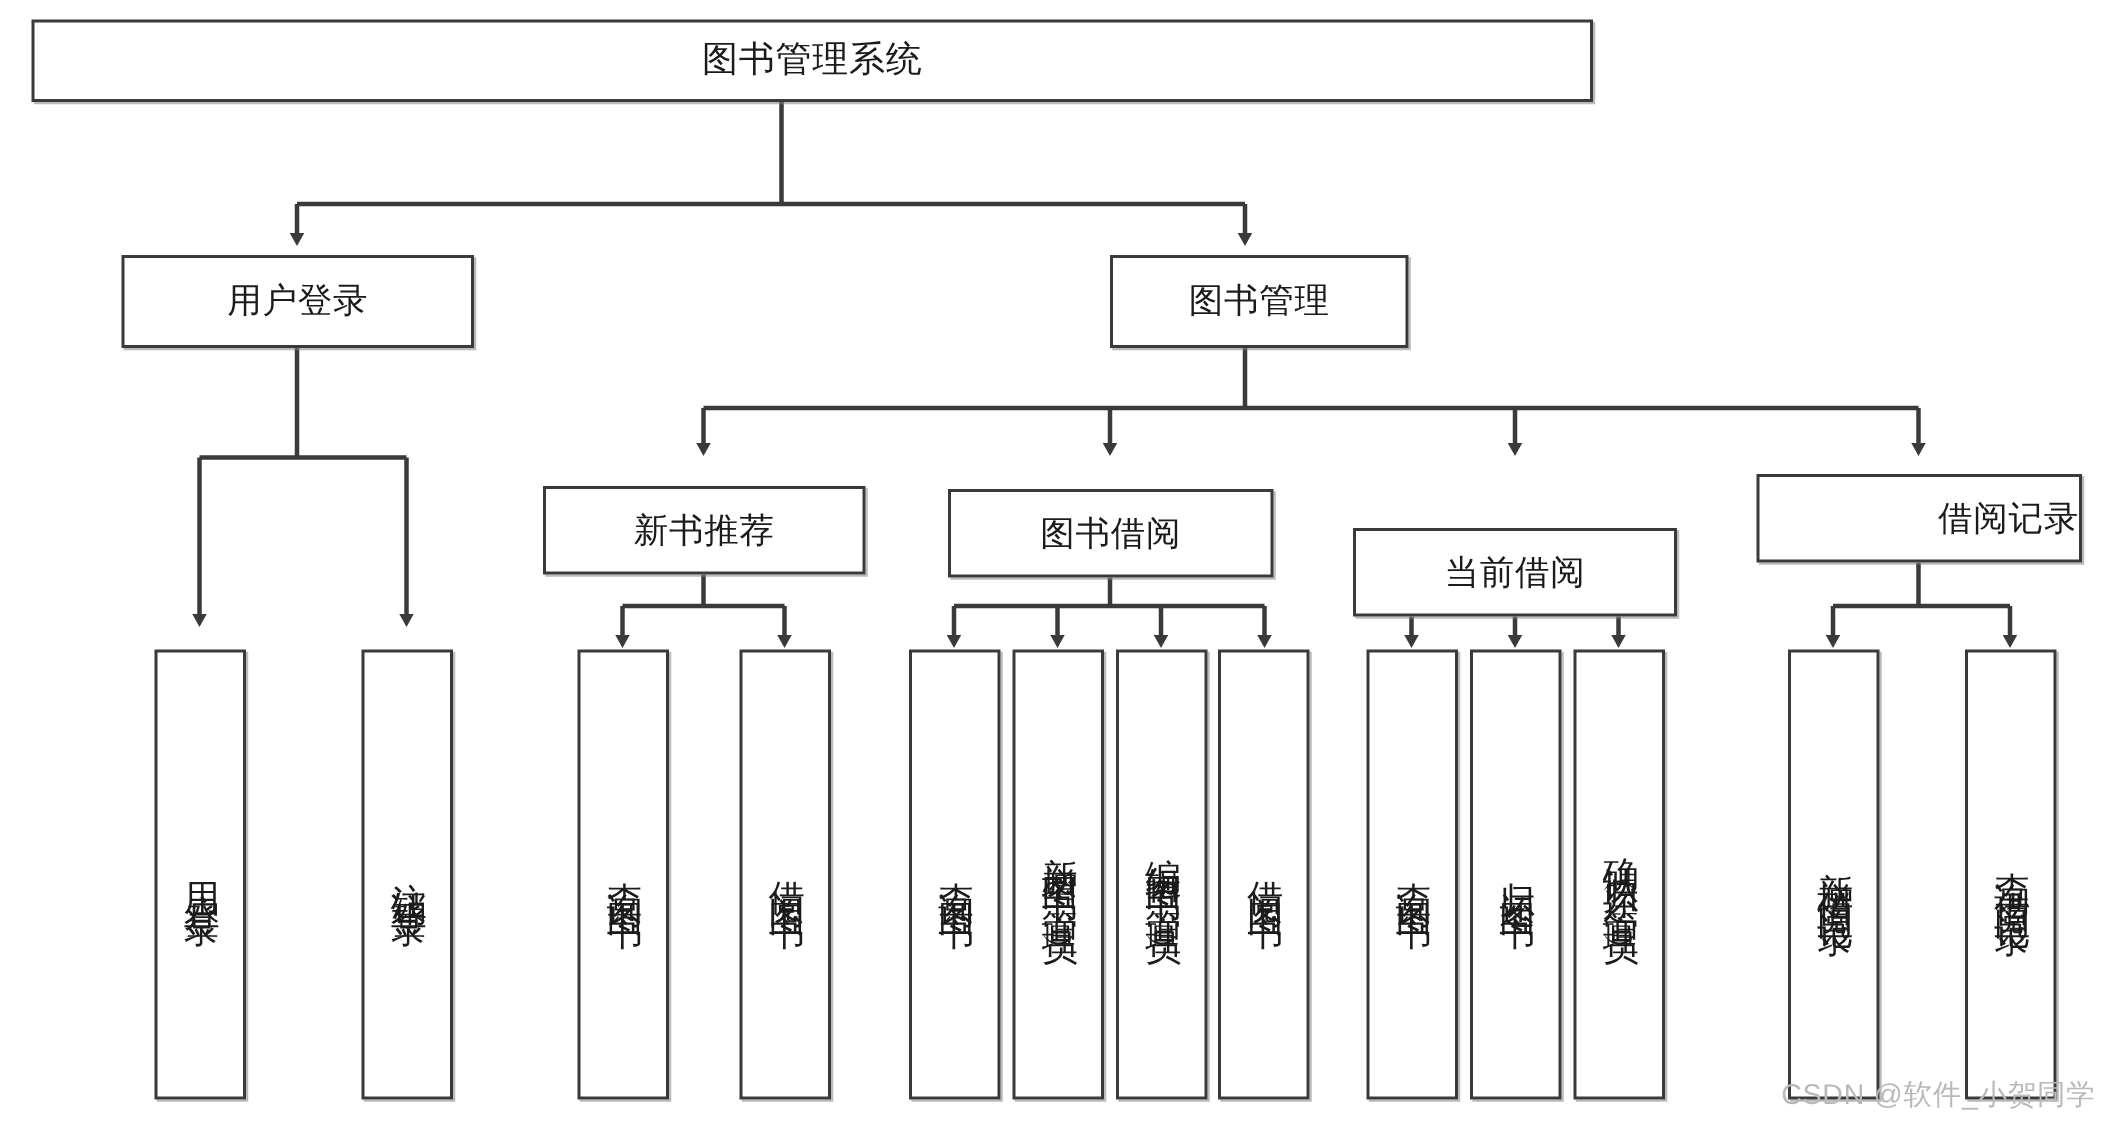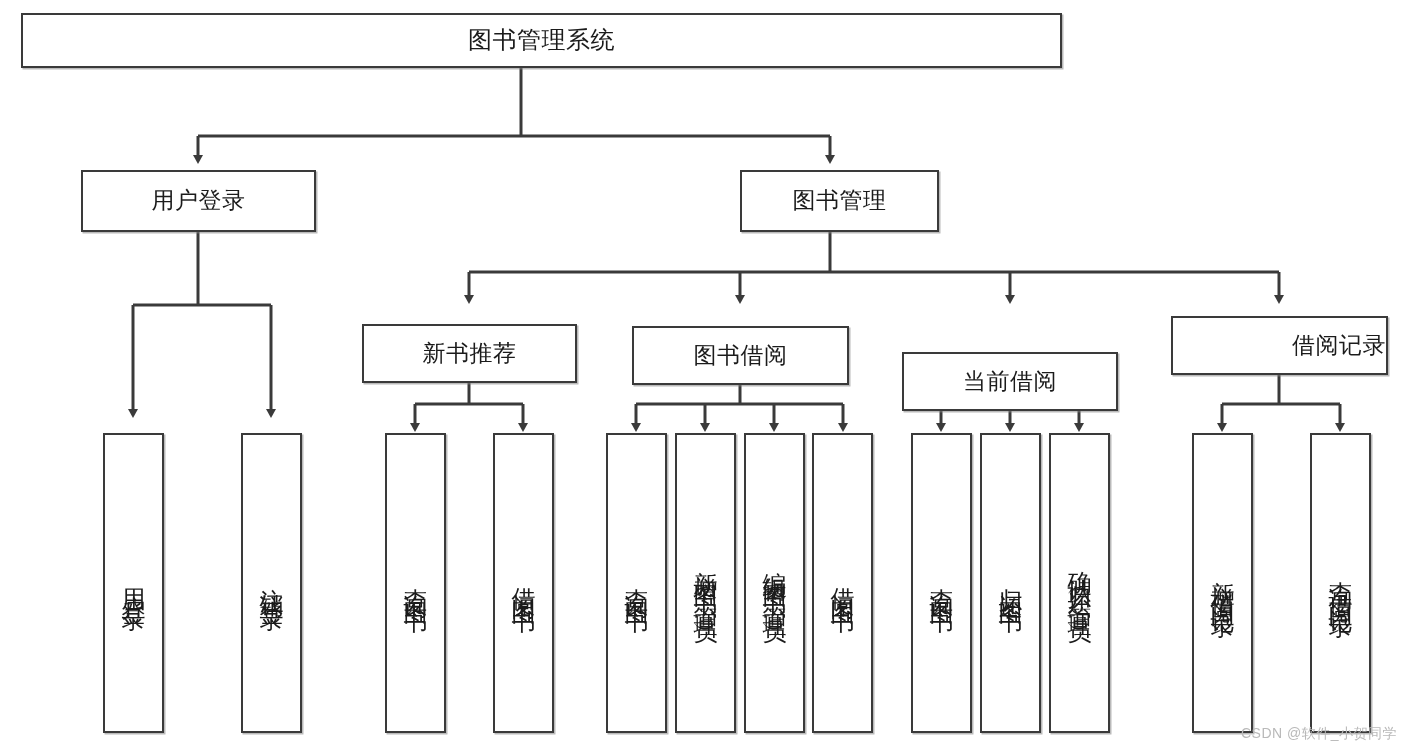--- a/index.html
+++ b/index.html
@@ -58,21 +58,21 @@
     font-size: 24px;
     line-height: 1.0;
     letter-spacing: 7px;
     white-space: nowrap;
     max-height: 272px;
   }
   .watermark {
     position: absolute;
     right: 8px;
     bottom: 4px;
-    font-size: 14px;
+    font-size: 19px;
     color: #b9b9b9;
     letter-spacing: 0.5px;
     user-select: none;
     white-space: nowrap;
   }
 </style>
 </head>
 <body>
 
 <div id="diagram-root">

